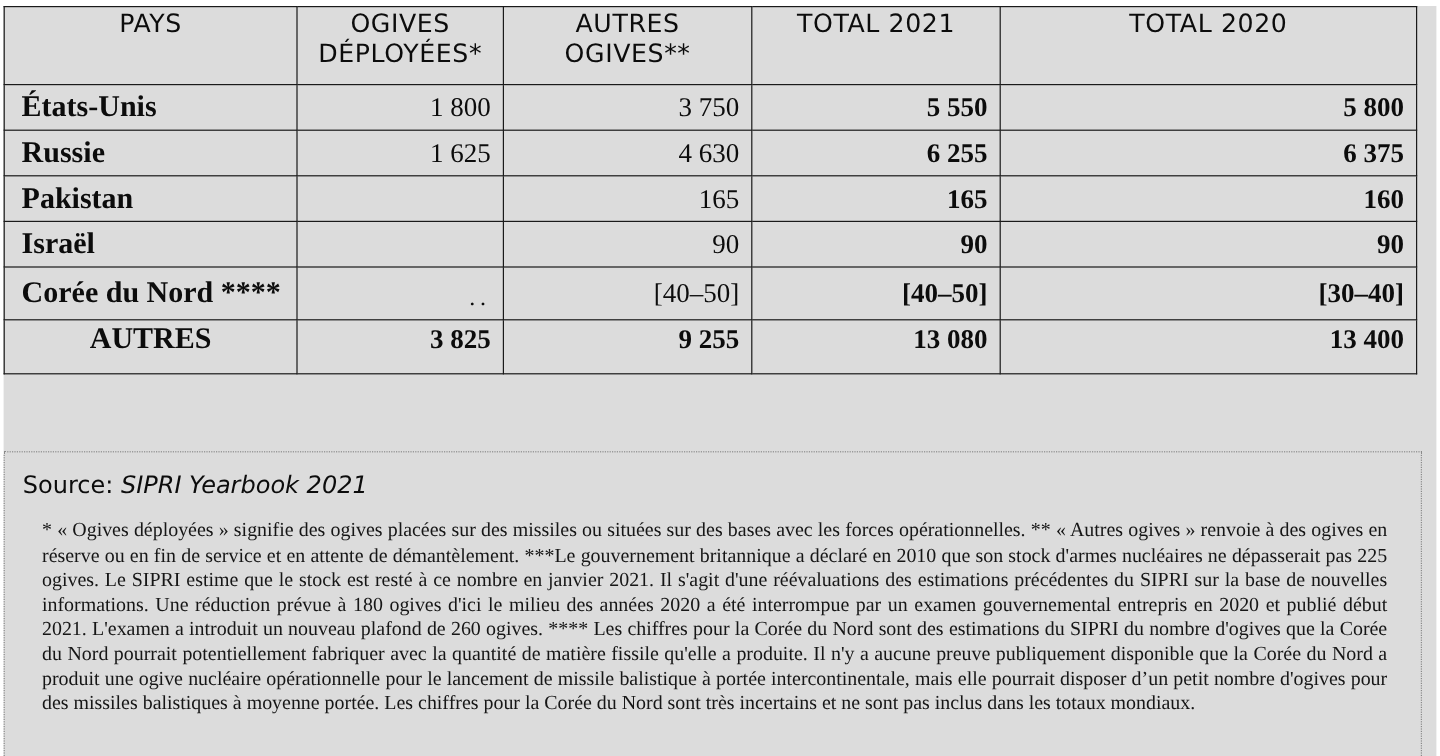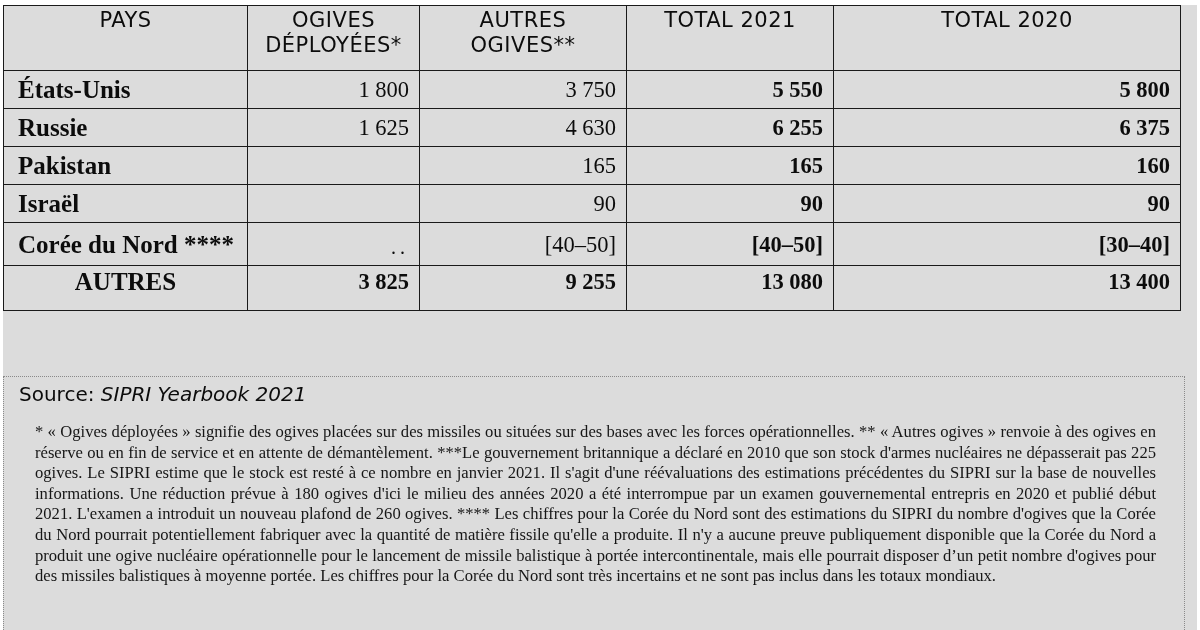--- a/index.html
+++ b/index.html
@@ -94,21 +94,21 @@
       border-left: 1.5px dotted #8a8a8a;
       border-right: 1.5px dotted #8a8a8a;
       box-sizing: border-box;
       padding: 4px 12px 0 15px;
     }
     .source-line {
       font-family: "DejaVu Sans", sans-serif;
       font-size: 20px;
       line-height: 24px;
       color: #0c0c0c;
-      margin: 1px 0 1px 0;
+      margin: 11px 0 1px 0;
     }
     .source-line .src-title {
       font-style: italic;
     }
     .footnote {
       font-family: "Liberation Serif", serif;
       font-size: 16.6px;
       line-height: 20.6px;
       color: #161616;
       text-align: justify;

